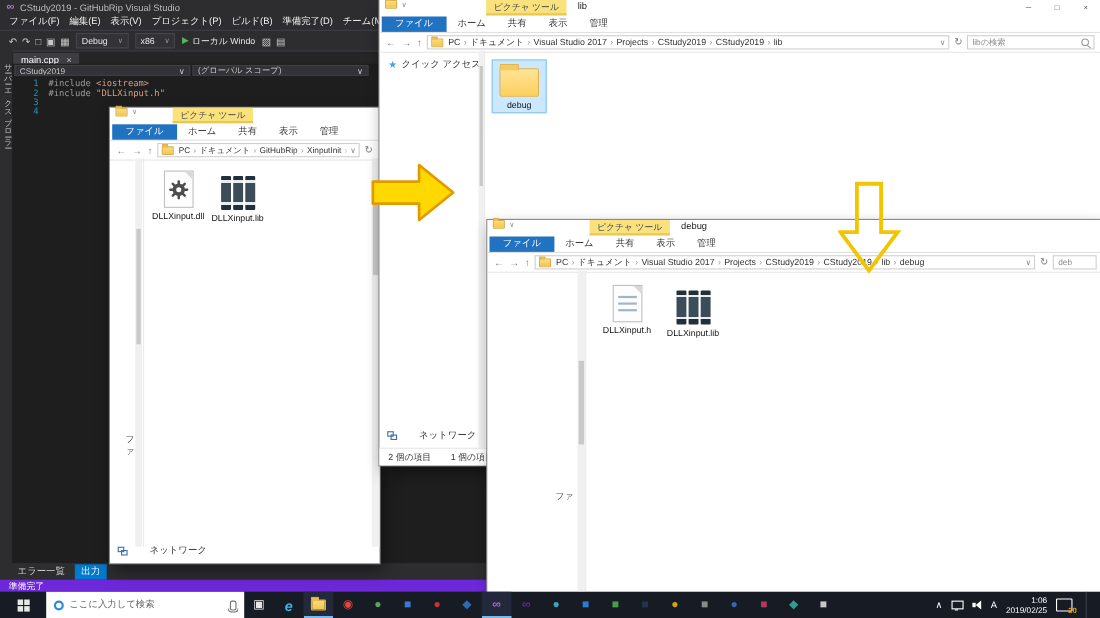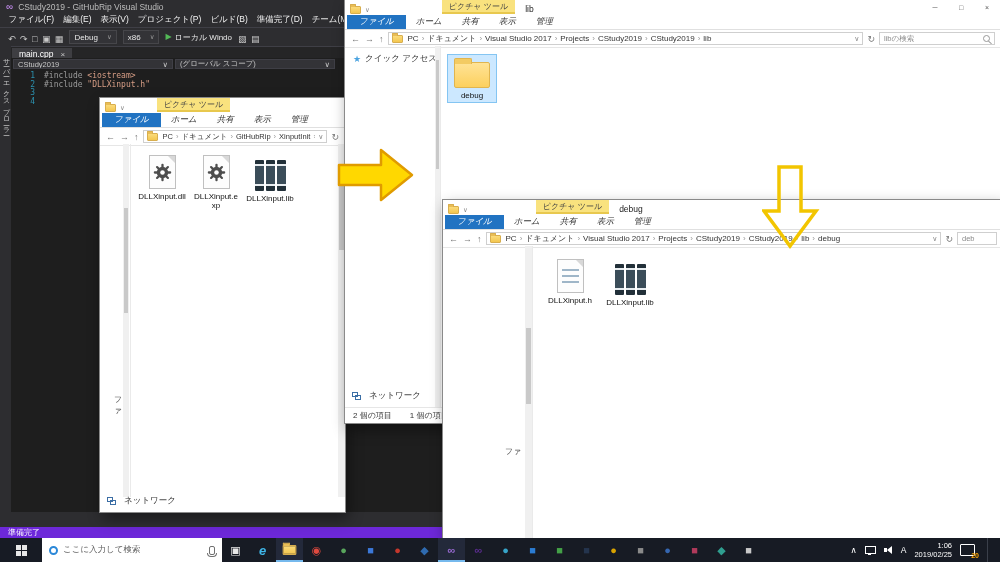--- a/index.html
+++ b/index.html
@@ -32,30 +32,30 @@
   .vs-btabs{position:absolute;left:0;right:0;bottom:11px;height:15px;background:#2d2d30;display:flex;align-items:center;gap:3px;padding-left:10px;font-size:8.5px;color:#d0d0d0;}
   .vs-btab{padding:1px 6px;}
   .vs-btab.act{background:#007acc;color:#fff;}
   .vs-status{position:absolute;left:0;right:0;bottom:0;height:11px;background:#6d28d9;color:#fff;font-size:8px;display:flex;align-items:center;padding-left:8px;}
 
   
   .ex{position:absolute;background:#fff;box-shadow:0 0 0 1px #8a8a8a,3px 6px 14px rgba(0,0,0,.45);font-size:9px;color:#222;}
   #ex1{left:100px;top:98px;width:245px;height:414px;z-index:2;}
   #ex2{left:345px;top:0;width:655px;height:423px;z-index:3;}
   #ex3{left:443px;top:200px;width:559px;height:338px;z-index:4;}
-  .ex-titlebar{height:14px;display:flex;align-items:flex-end;gap:4px;padding-left:5px;}
+  .ex-titlebar{height:14px;display:flex;align-items:flex-start;gap:4px;padding-left:5px;}
   .tool-badge{height:14px;display:flex;align-items:center;padding:0 7px;background:#f9e27e;border-bottom:2px solid #e8c84e;font-size:8px;color:#444;box-sizing:border-box;white-space:nowrap;}
   #ex1 .tool-badge{margin-left:28px;}
   #ex2 .tool-badge{margin-left:68px;}
   #ex3 .tool-badge{margin-left:64px;}
   .ex-title-text{margin-left:6px;font-size:8.5px;color:#222;}
   .win-btns{margin-left:auto;display:flex;height:14px;}
   .wb{width:26px;display:flex;align-items:center;justify-content:center;font-size:7px;color:#555;}
   .ex-tabs{height:15px;display:flex;align-items:flex-end;border-bottom:1px solid #e0e0e0;padding-left:2px;}
-  .rtab{padding:1px 10px;font-size:8.5px;color:#333;white-space:nowrap;font-style:italic;}
+  .rtab{padding:1px 10px;font-size:8.5px;color:#333;white-space:nowrap;}
   .rtab-file{background:#2173c2;color:#fff;padding:1px 12px;}
   .ex-addr{height:17px;display:flex;align-items:center;gap:3px;padding:0 5px;border-bottom:1px solid #e6e6e6;font-size:8px;white-space:nowrap;}
   #ex1 .ex-addr{font-size:7.5px;}
   .nav-a{color:#7a7a7a;font-size:9px;padding:0 1px;}
   .addr-box{flex:1 1 auto;height:13px;border:1px solid #cfcfcf;display:flex;align-items:center;gap:3px;padding:0 3px;overflow:hidden;box-sizing:border-box;}
   .crumbs{display:flex;align-items:center;overflow:hidden;}
   .crumb{padding:0 2px;color:#333;}
   .csep{color:#999;padding:0 1px;}
   .addr-dd{margin-left:auto;color:#888;font-size:7px;}
   .search-box{flex:0 0 auto;height:13px;border:1px solid #cfcfcf;display:flex;align-items:center;justify-content:space-between;gap:3px;padding:0 4px;color:#8a8a8a;font-size:7.5px;box-sizing:border-box;overflow:hidden;}
@@ -66,21 +66,21 @@
   .ex-body{position:absolute;left:0;right:0;display:flex;}
   #ex1 .ex-body{top:46px;bottom:15px;}
   #ex2 .ex-body{top:46px;bottom:16px;}
   #ex3 .ex-body{top:46px;bottom:0;}
   .ex-nav{position:relative;border-right:1px solid #eaeaea;flex:0 0 auto;}
   #ex1 .ex-nav{width:30px;}
   #ex2 .ex-nav{width:95px;}
   #ex3 .ex-nav{width:89px;}
   .qa-row{display:flex;align-items:center;gap:4px;padding:7px 0 0 8px;font-size:8.5px;color:#333;white-space:nowrap;}
   .star{color:#4aa3e0;font-size:9px;}
-  .nav-bottom{position:absolute;left:7px;bottom:5px;display:flex;align-items:center;gap:8px;font-size:8.5px;color:#333;white-space:nowrap;z-index:2;}
+  .nav-bottom{position:absolute;left:7px;bottom:5px;display:flex;align-items:center;gap:20px;font-size:8.5px;color:#333;white-space:nowrap;z-index:2;}
   .nav-partial{position:absolute;font-size:8px;color:#555;}
   .net-ic{width:9px;height:8px;position:relative;flex:0 0 auto;}
   .net-ic::before{content:"";position:absolute;left:0;top:0;width:4px;height:3px;border:1px solid #3b6ea5;}
   .net-ic::after{content:"";position:absolute;right:0;bottom:0;width:4px;height:3px;border:1px solid #3b6ea5;}
   .vscroll{position:absolute;background:#f0f0f0;width:7px;}
   .vscroll .thumb{position:absolute;left:1px;right:1px;background:#c9c9c9;}
   .ex-files{flex:1 1 auto;display:flex;align-items:flex-start;align-content:flex-start;flex-wrap:wrap;gap:4px;padding:8px 6px;}
   #ex3 .ex-files{padding:10px 12px;gap:10px;}
   .file-item{width:48px;display:flex;flex-direction:column;align-items:center;gap:3px;padding:2px 0;border:1px solid transparent;}
   .file-item.sel{background:#cce8ff;border-color:#84c5f2;}
@@ -189,20 +189,24 @@
           <span data-name="chevron-down-icon">∨</span>
       </div>
     </div>
     <div class="vs-side" data-name="server-explorer-vertical-tab">サーバー エクスプローラー</div>
     <div class="vs-editor" data-name="code-editor">
         <div class="cline" data-name="code-line"><span class="lnum" data-name="line-number">1</span><span style="color:#9b9b9b">#include </span><span style="color:#d69d85">&lt;iostream&gt;</span></div>
         <div class="cline" data-name="code-line"><span class="lnum" data-name="line-number">2</span><span style="color:#9b9b9b">#include </span><span style="color:#d69d85">"DLLXinput.h"</span></div>
         <div class="cline" data-name="code-line"><span class="lnum" data-name="line-number">3</span></div>
         <div class="cline" data-name="code-line"><span class="lnum" data-name="line-number">4</span></div>
       </div>
+    <div class="vs-btabs" data-name="vs-panel-tabs">
+        <span class="vs-btab" data-name="panel-tab">エラー一覧</span>
+        <span class="vs-btab act" data-name="panel-tab">出力</span>
+      </div>
     <div class="vs-status" data-name="vs-status-bar">
       <span data-name="vs-status-text">準備完了</span>
     </div>
   </div>
 
   <div class="ex" id="ex1" data-name="explorer-window-dllxinput-debug">
     <div class="ex-titlebar" data-name="explorer-titlebar">
       <span class="mini-folder" data-name="folder-icon"></span>
       <span class="qatg" data-name="quick-access-toolbar-icon">∨</span>
       <div class="tool-badge" data-name="picture-tools-badge">ピクチャ ツール</div>
@@ -251,35 +255,20 @@
                   <rect x="10.7" y="2" width="2.6" height="20" rx="1.2" transform="rotate(90 12 12)"></rect>
                   <rect x="10.7" y="2" width="2.6" height="20" rx="1.2" transform="rotate(135 12 12)"></rect>
                   <circle cx="12" cy="12" r="6.5"></circle>
                 </g>
                 <circle cx="12" cy="12" r="2.6" fill="#fff"></circle>
               </svg>
             </div>
             <span class="file-label" data-name="file-name">DLLXinput.dll</span>
           </div>
           <div class="file-item" data-name="file-item">
-            <div class="fi-sheet" data-name="gear-file-icon">
-              <svg class="gearsvg" viewBox="0 0 24 24">
-                <g fill="#4d4d4d">
-                  <rect x="10.7" y="2" width="2.6" height="20" rx="1.2"></rect>
-                  <rect x="10.7" y="2" width="2.6" height="20" rx="1.2" transform="rotate(45 12 12)"></rect>
-                  <rect x="10.7" y="2" width="2.6" height="20" rx="1.2" transform="rotate(90 12 12)"></rect>
-                  <rect x="10.7" y="2" width="2.6" height="20" rx="1.2" transform="rotate(135 12 12)"></rect>
-                  <circle cx="12" cy="12" r="6.5"></circle>
-                </g>
-                <circle cx="12" cy="12" r="2.6" fill="#fff"></circle>
-              </svg>
-            </div>
-            <span class="file-label" data-name="file-name">DLLXinput.exp</span>
-          </div>
-          <div class="file-item" data-name="file-item">
             <div class="fi-books" data-name="library-file-icon">
               <b></b>
               <b></b>
               <b></b>
             </div>
             <span class="file-label" data-name="file-name">DLLXinput.lib</span>
           </div>
         </div>
     </div>
     <div class="vscroll" style="right:0;top:46px;bottom:15px;" data-name="content-scrollbar">

